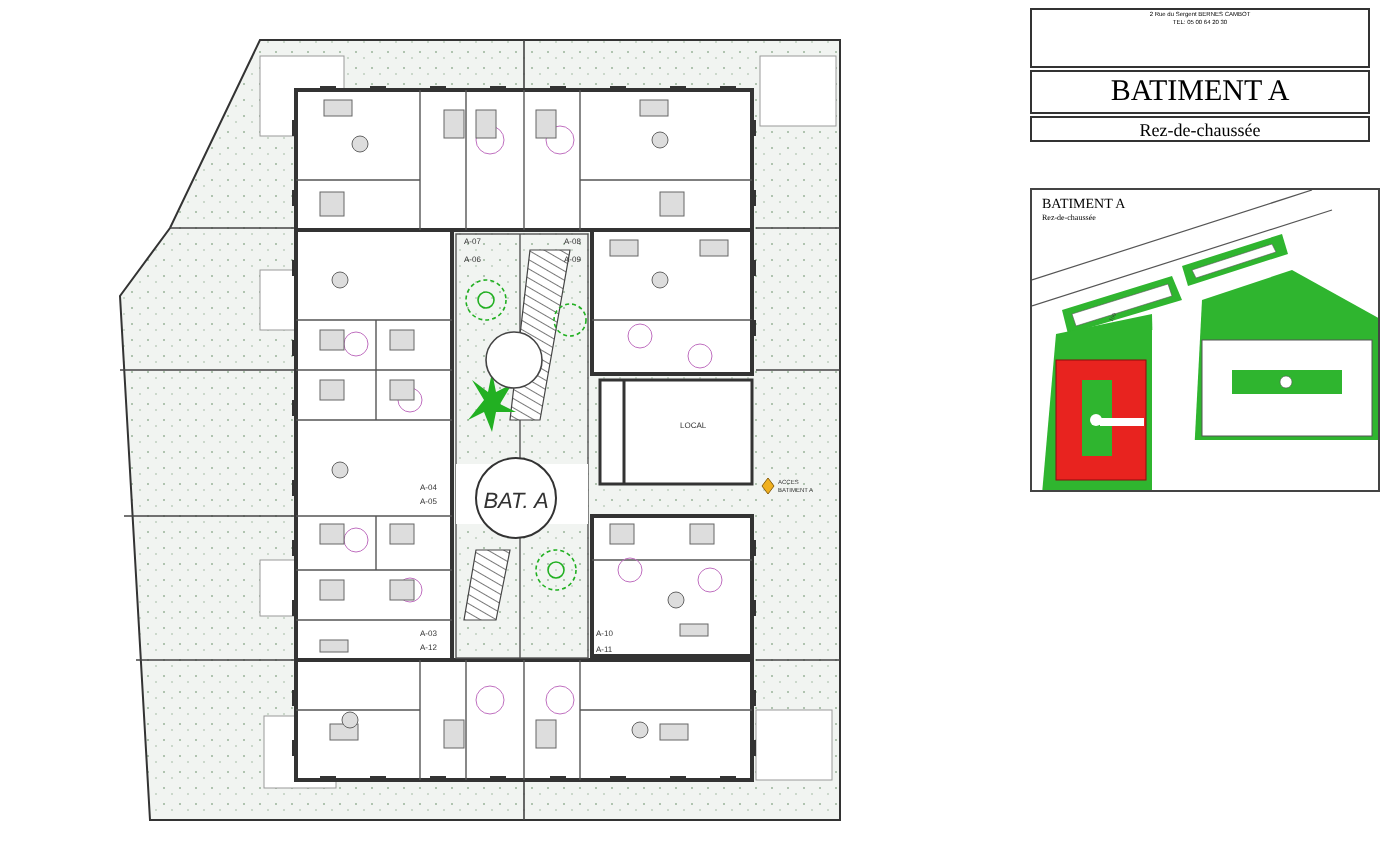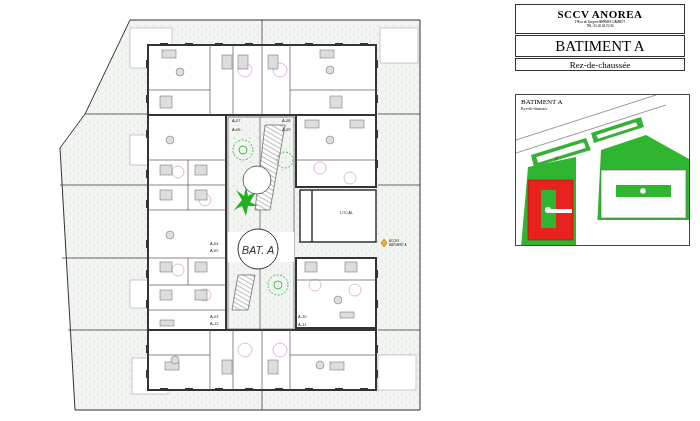--- a/index.html
+++ b/index.html
@@ -224,21 +224,20 @@
     <rect x="375" y="130" width="3" height="8"></rect>
       <rect x="375" y="160" width="3" height="8"></rect>
     <rect x="375" y="270" width="3" height="8"></rect>
       <rect x="375" y="300" width="3" height="8"></rect>
     <rect x="375" y="345" width="3" height="8"></rect>
       <rect x="375" y="370" width="3" height="8"></rect>
   </g>
 </svg>
 
 <div class="tb tb1">
-  <div class="company">SCCV ANOREA</div>
   <div class="addr">2 Rue du Sergent BERNES CAMBOT</div>
   <div class="addr">TEL: 05 00 64 20 30</div>
 </div>
 <div class="tb tb2">
   <div class="bat">BATIMENT A</div>
 </div>
 <div class="tb tb3">
   <div class="level">Rez-de-chaussée</div>
 </div>
 

